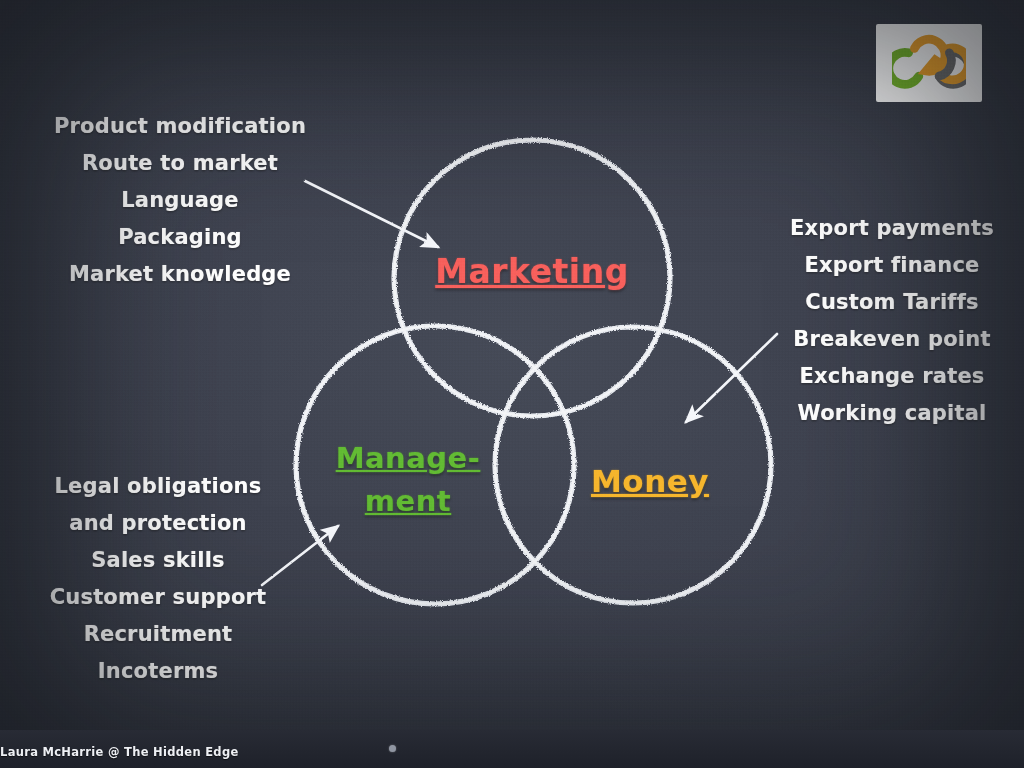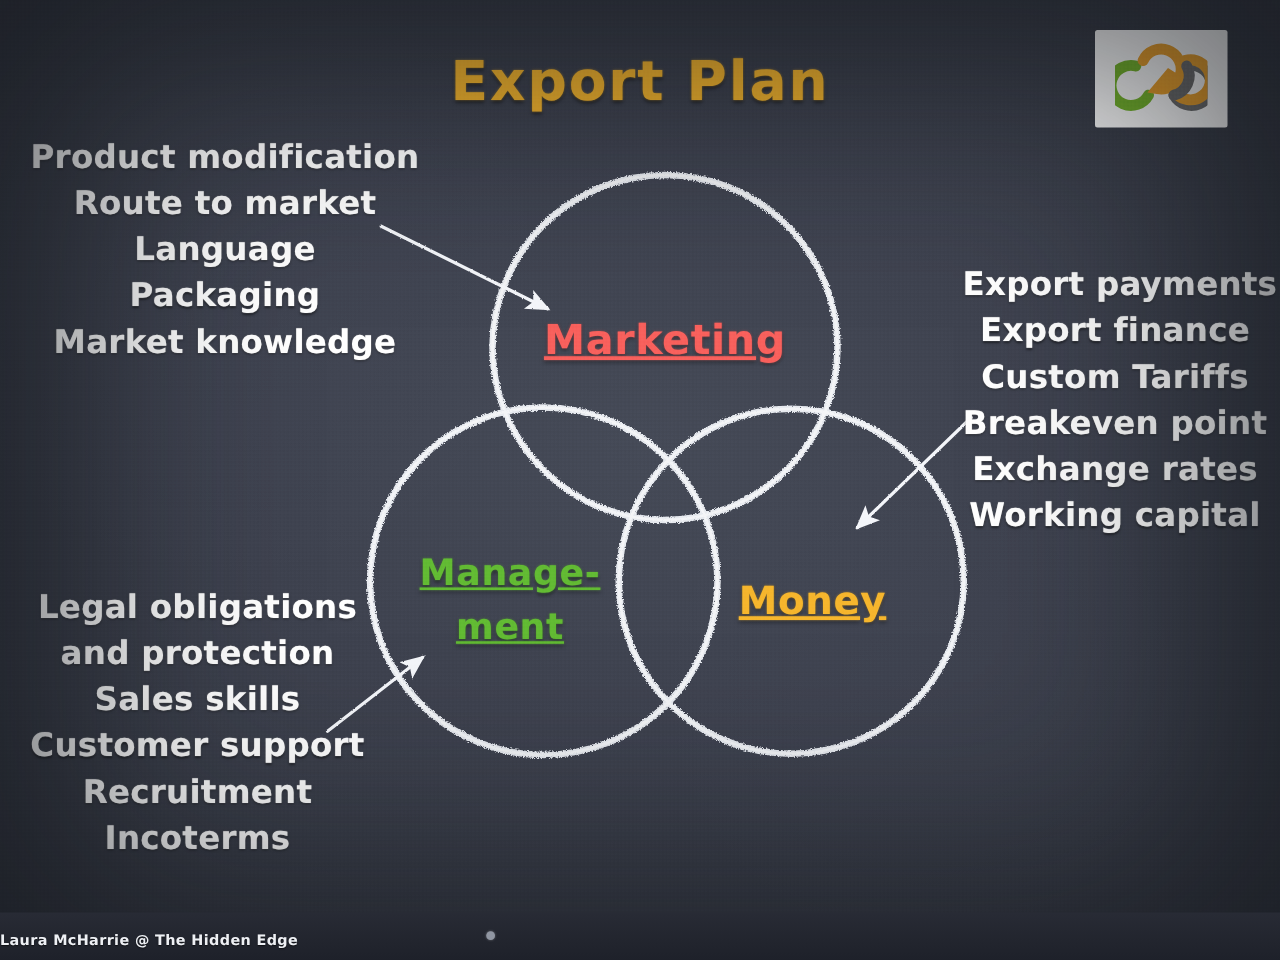--- a/index.html
+++ b/index.html
@@ -49,21 +49,21 @@
   
   #logo{
     position:absolute;left:876px;top:24px;width:106px;height:78px;
     background:#ffffff;border-radius:2px;
     display:flex;align-items:center;justify-content:center;
   }
 
   
   .list{position:absolute;text-align:center;}
   .list .line{
-    font-size:26px;line-height:37px;white-space:nowrap;
+    font-size:21px;line-height:37px;white-space:nowrap;
   }
   #list-marketing{left:24px;top:108px;width:312px;}
   #list-money{left:770px;top:210px;width:244px;}
   #list-management{left:18px;top:468px;width:280px;}
 
   
   #venn{position:absolute;left:0;top:0;width:1024px;height:768px;}
 
   .venn-label{
     position:absolute;text-align:center;font-weight:bold;
@@ -137,21 +137,20 @@
       <circle cx="633" cy="465" r="138"></circle>
     </g>
 
     <g filter="url(#chalkSoft)" stroke="#f4f6fa" stroke-width="2.6" stroke-linecap="round" fill="none">
       <line x1="305" y1="181" x2="438" y2="247" marker-end="url(#arrowHead)"></line>
       <line x1="777" y1="334" x2="686" y2="422" marker-end="url(#arrowHead)"></line>
       <line x1="262" y1="585" x2="338" y2="526" marker-end="url(#arrowHead)"></line>
     </g>
   </svg>
 
-  <div id="title">Export Plan</div>
 
   <div id="logo">
     <svg width="74" height="64" viewBox="0 0 100 88" xmlns="http://www.w3.org/2000/svg">
       <g fill="none" stroke-width="12" stroke-linecap="round">
         <path d="M64 62 A22 22 0 1 0 78 30" stroke="#6d6d6d"></path>
         <path d="M36 62 A22 22 0 1 1 22 30" stroke="#76b82a"></path>
         <path d="M30 24 A22 22 0 1 1 46 55 L62 36 A22 22 0 1 0 76 24" stroke="#f0a32a"></path>
         <path d="M64 62 A22 22 0 0 0 78 30" stroke="#6d6d6d"></path>
       </g>
     </svg>

